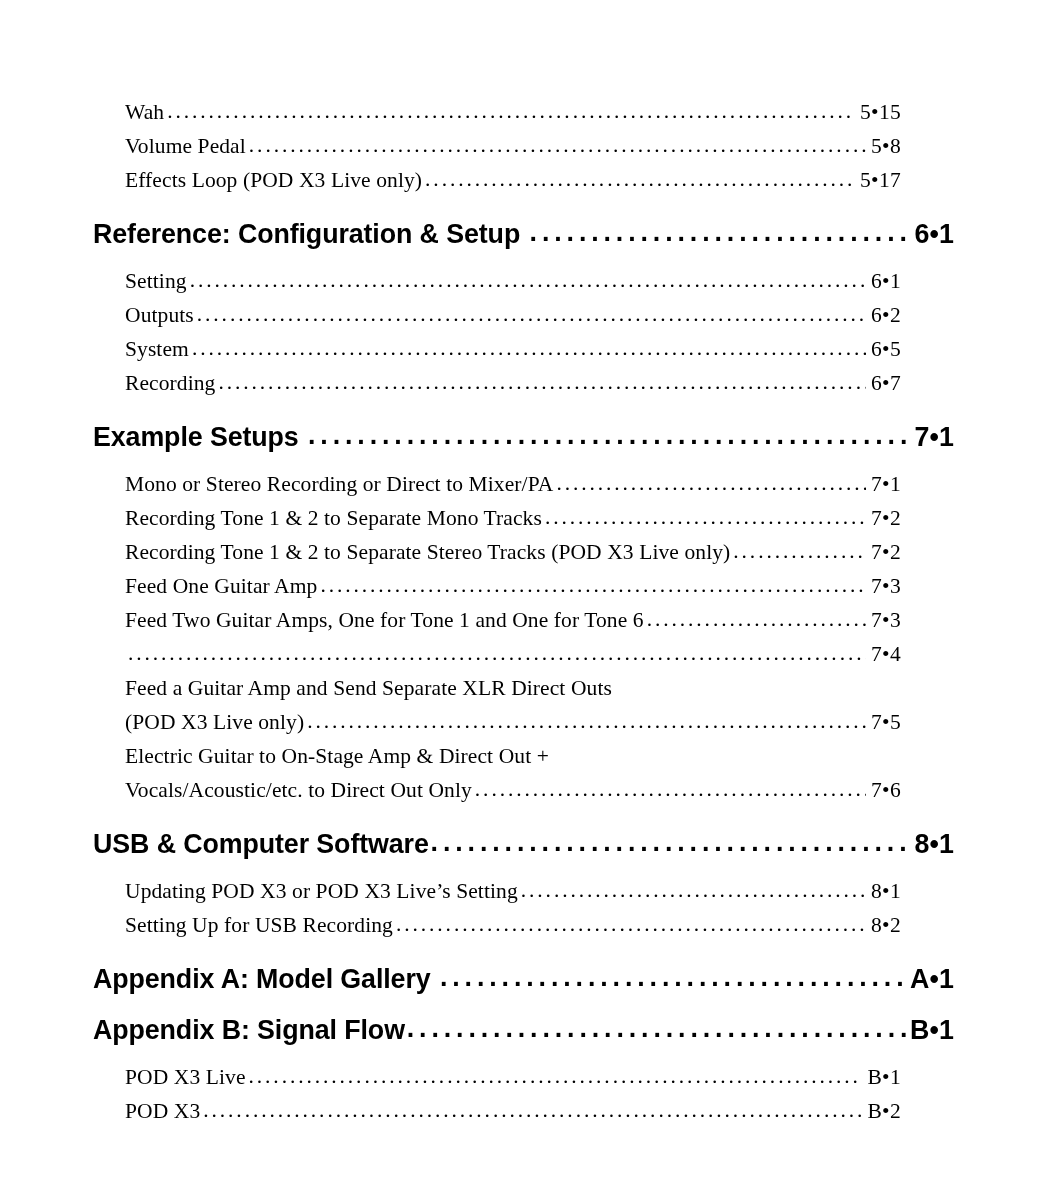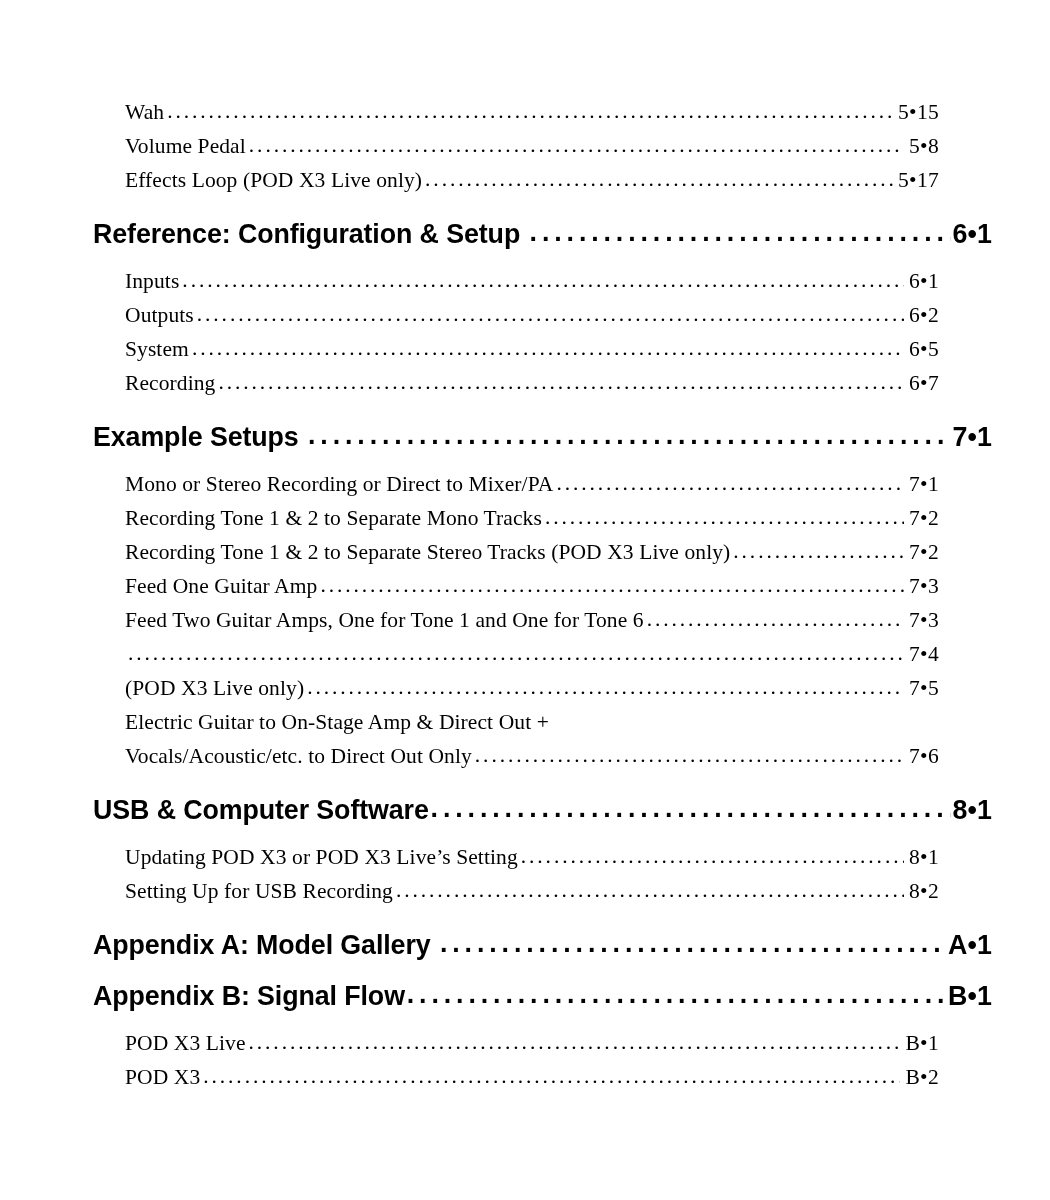--- a/index.html
+++ b/index.html
@@ -13,21 +13,21 @@
     font-family: "Liberation Serif", serif;
     color: #000000;
     -webkit-font-smoothing: antialiased;
   }
 
   .toc-page {
     position: relative;
     width: 1050px;
     height: 1200px;
     box-sizing: border-box;
-    padding: 95px 58px 0 93px;
+    padding: 95px 96px 0 93px;
     border-radius: 6px;
   }
 
   
   .row {
     display: flex;
     align-items: baseline;
     width: 100%;
   }
   .row .label {
@@ -121,21 +121,21 @@
         <span class="label">Effects Loop (POD X3 Live only)</span>
         <span class="leader" aria-hidden="true">...........................................................................................................................................................................................................................</span>
         <span class="pageno">5•17</span>
       </div>
       <div class="row heading gap">
         <span class="label">Reference: Configuration &amp; Setup</span>
         <span class="leader" aria-hidden="true">...........................................................................................................................................................................................................................</span>
         <span class="pageno">6•1</span>
       </div>
       <div class="row entry">
-        <span class="label">Inputs</span>
+        <span class="label">Setting</span>
         <span class="leader" aria-hidden="true">...........................................................................................................................................................................................................................</span>
         <span class="pageno">6•1</span>
       </div>
       <div class="row entry">
         <span class="label">Outputs</span>
         <span class="leader" aria-hidden="true">...........................................................................................................................................................................................................................</span>
         <span class="pageno">6•2</span>
       </div>
       <div class="row entry">
         <span class="label">System</span>
@@ -174,20 +174,23 @@
       </div>
       <div class="row entry">
         <span class="label">Feed Two Guitar Amps, One for Tone 1 and One for Tone 6</span>
         <span class="leader" aria-hidden="true">...........................................................................................................................................................................................................................</span>
         <span class="pageno">7•3</span>
       </div>
       <div class="row entry">
         <span class="leader" aria-hidden="true">...........................................................................................................................................................................................................................</span>
         <span class="pageno">7•4</span>
       </div>
+      <div class="row entry cont">
+        <span class="label">Feed a Guitar Amp and Send Separate XLR Direct Outs</span>
+      </div>
       <div class="row entry">
         <span class="label">(POD X3 Live only)</span>
         <span class="leader" aria-hidden="true">...........................................................................................................................................................................................................................</span>
         <span class="pageno">7•5</span>
       </div>
       <div class="row entry cont">
         <span class="label">Electric Guitar to On-Stage Amp &amp; Direct Out +</span>
       </div>
       <div class="row entry">
         <span class="label">Vocals/Acoustic/etc. to Direct Out Only</span>

